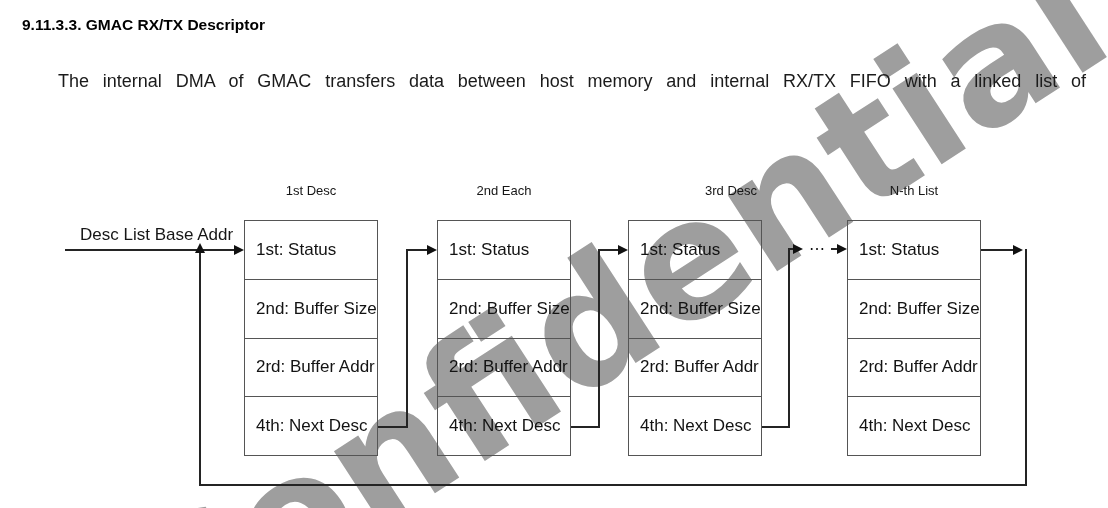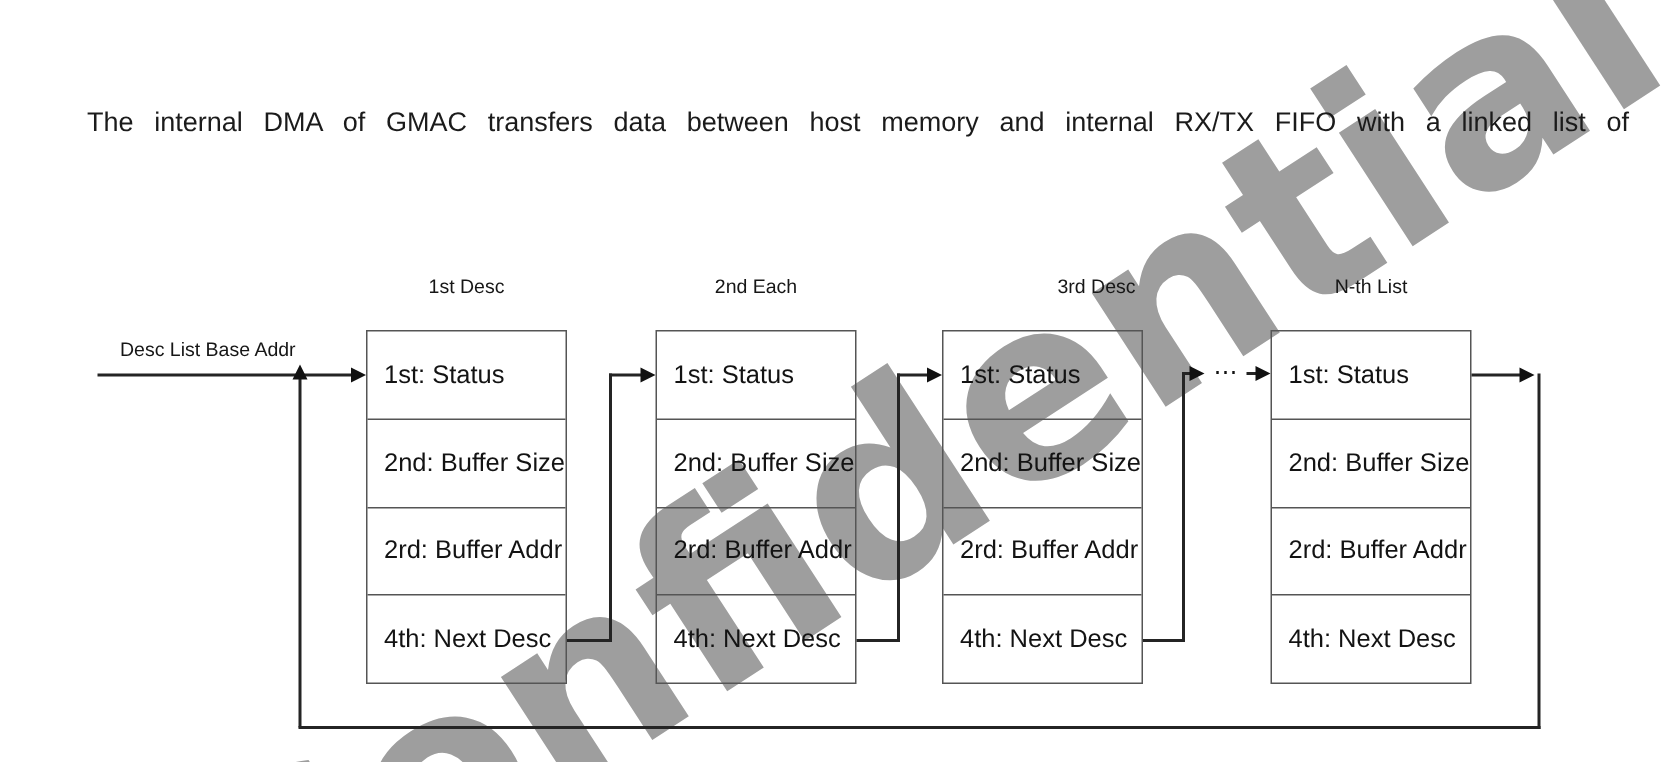--- a/index.html
+++ b/index.html
@@ -32,21 +32,21 @@
   }
   .jline.last { text-align-last:left; }
   
   .diagram { position:absolute; left:0; top:0; width:988px; height:508px; z-index:1; }
   .desc-title {
     position:absolute; top:183px; width:134px; height:16px;
     font-size:13px; text-align:center; color:#161616;
   }
   .base-label {
     position:absolute; left:80px; top:225px;
-    font-size:13px; color:#161616; white-space:nowrap;
+    font-size:17px; color:#161616; white-space:nowrap;
   }
   .desc-box {
     position:absolute; top:220px; width:134px; height:236px;
     border:1.5px solid #555; background:transparent;
     display:flex; flex-direction:column;
   }
   .desc-row {
     flex:1; display:flex; align-items:center;
     padding-left:11px; font-size:17px; color:#131313;
     border-bottom:1.4px solid #555; white-space:nowrap;
@@ -69,20 +69,21 @@
     font-size:16px; line-height:18px; text-align:center; color:#111;
   }
 </style>
 </head>
 <body>
 
 <div class="page">
 
   <div class="watermark" style="color: rgb(158, 158, 158);">Confidential</div>
 
+  <div class="doc-heading">9.11.3.3. GMAC RX/TX Descriptor</div>
 
   <div class="paragraph">
     <div class="jline">The internal DMA of GMAC transfers data between host memory and internal RX/TX FIFO with a linked list of</div>
   </div>
 
   <div class="diagram">
 
     <div class="desc-title" style="left:244px;">1st Desc</div>
     <div class="desc-title" style="left:437px;">2nd Each</div>
     <div class="desc-title" style="left:664px;">3rd Desc</div>

